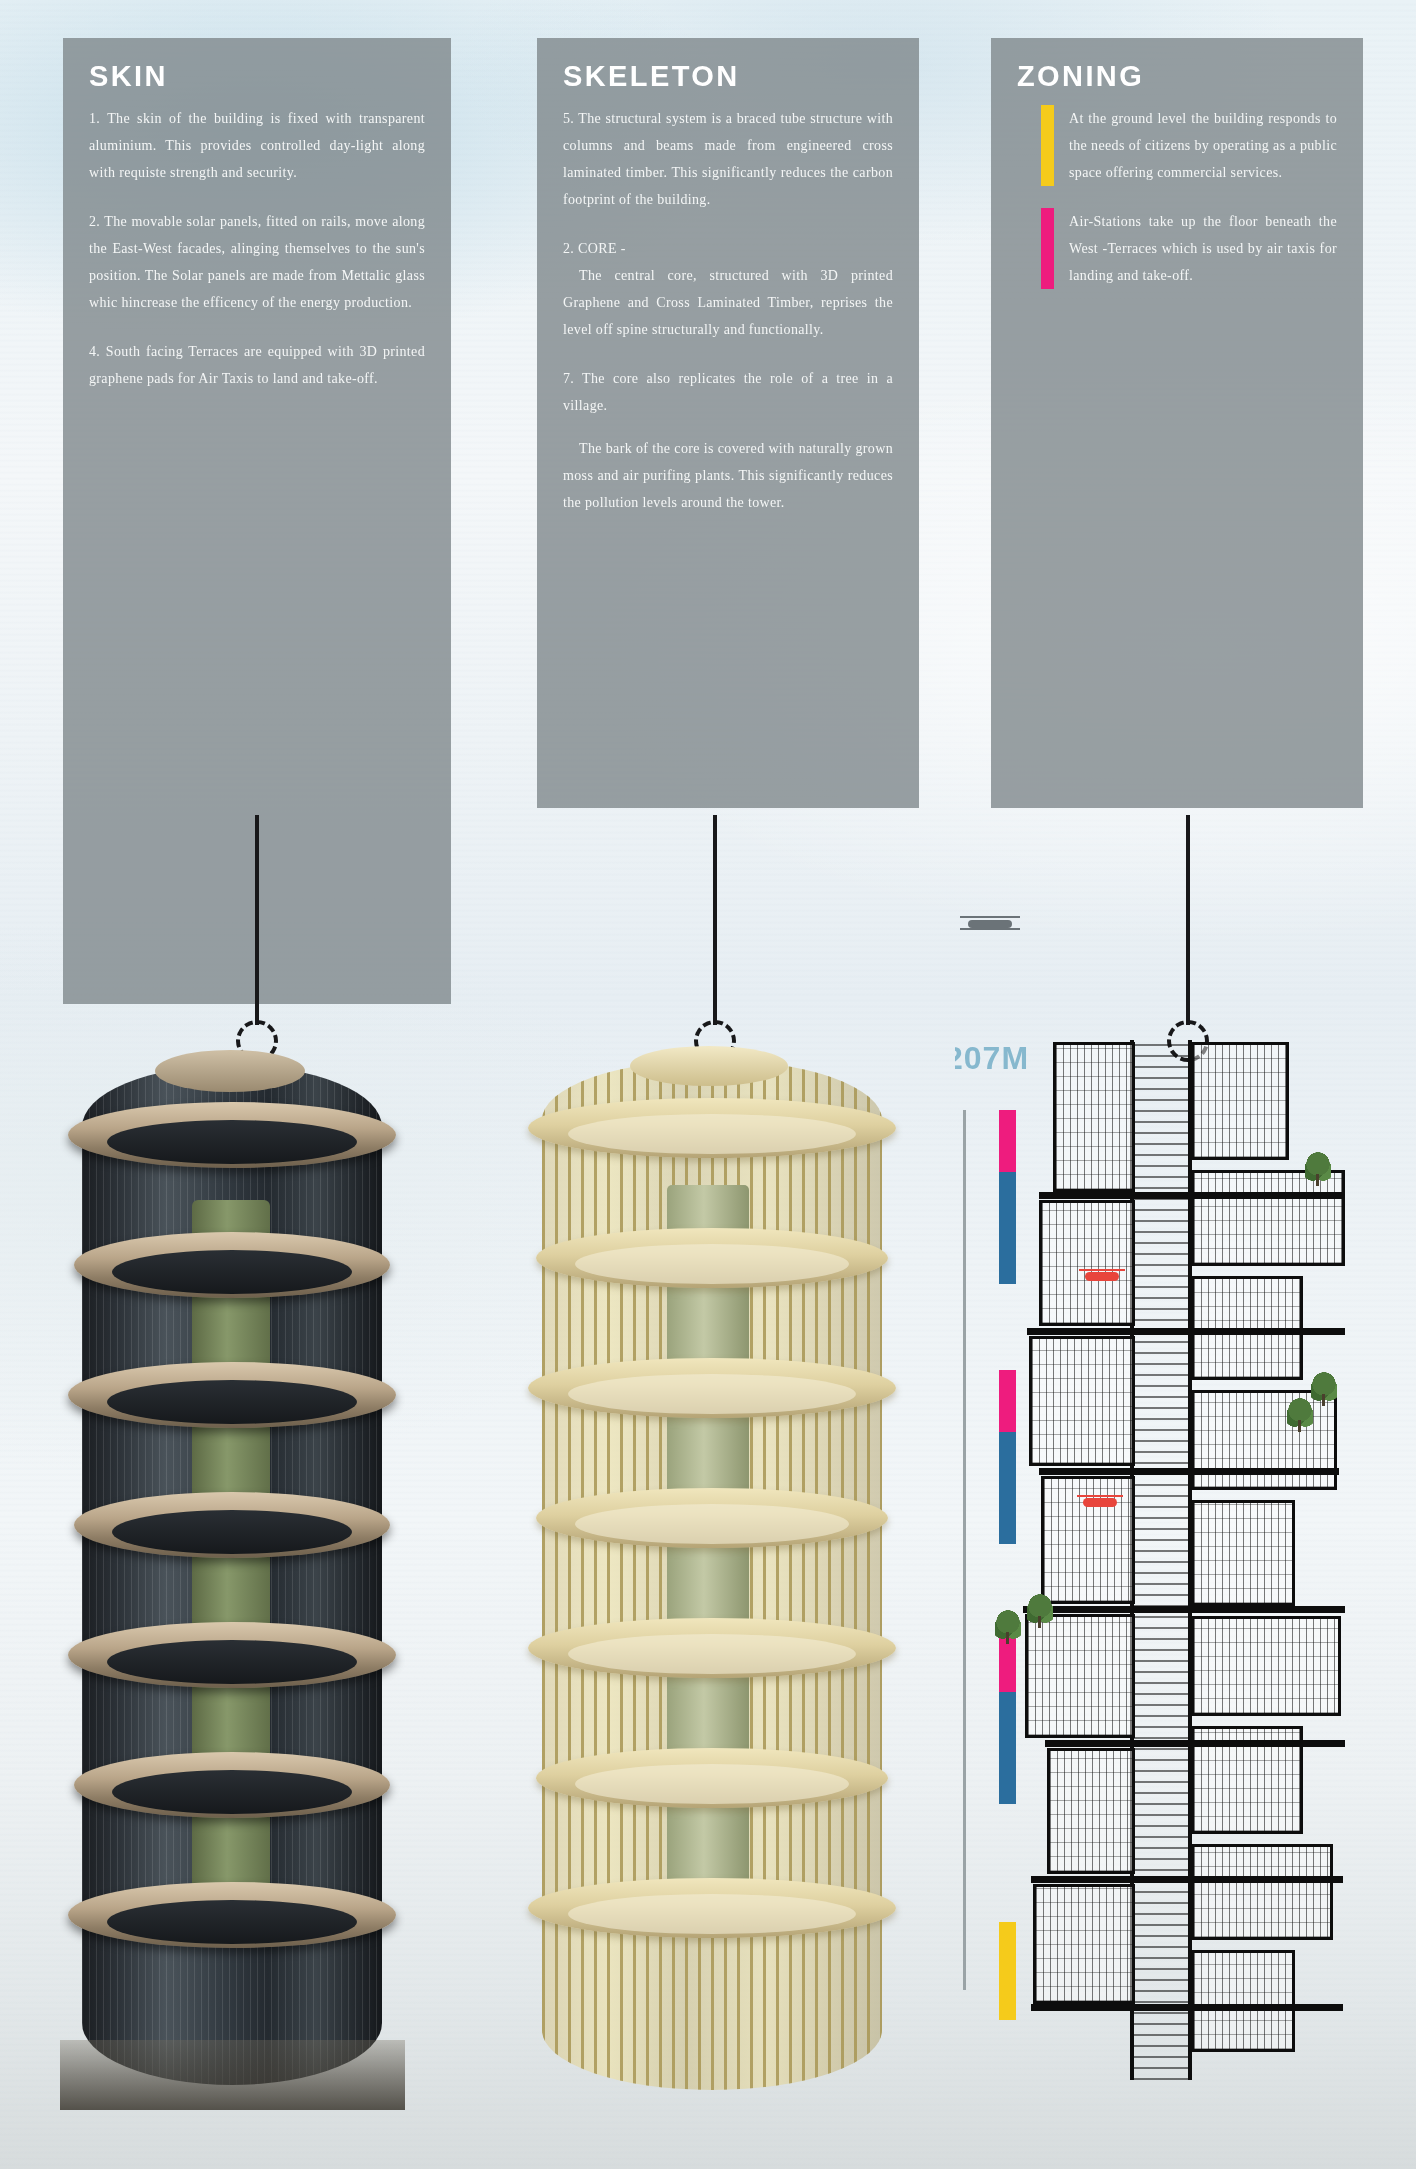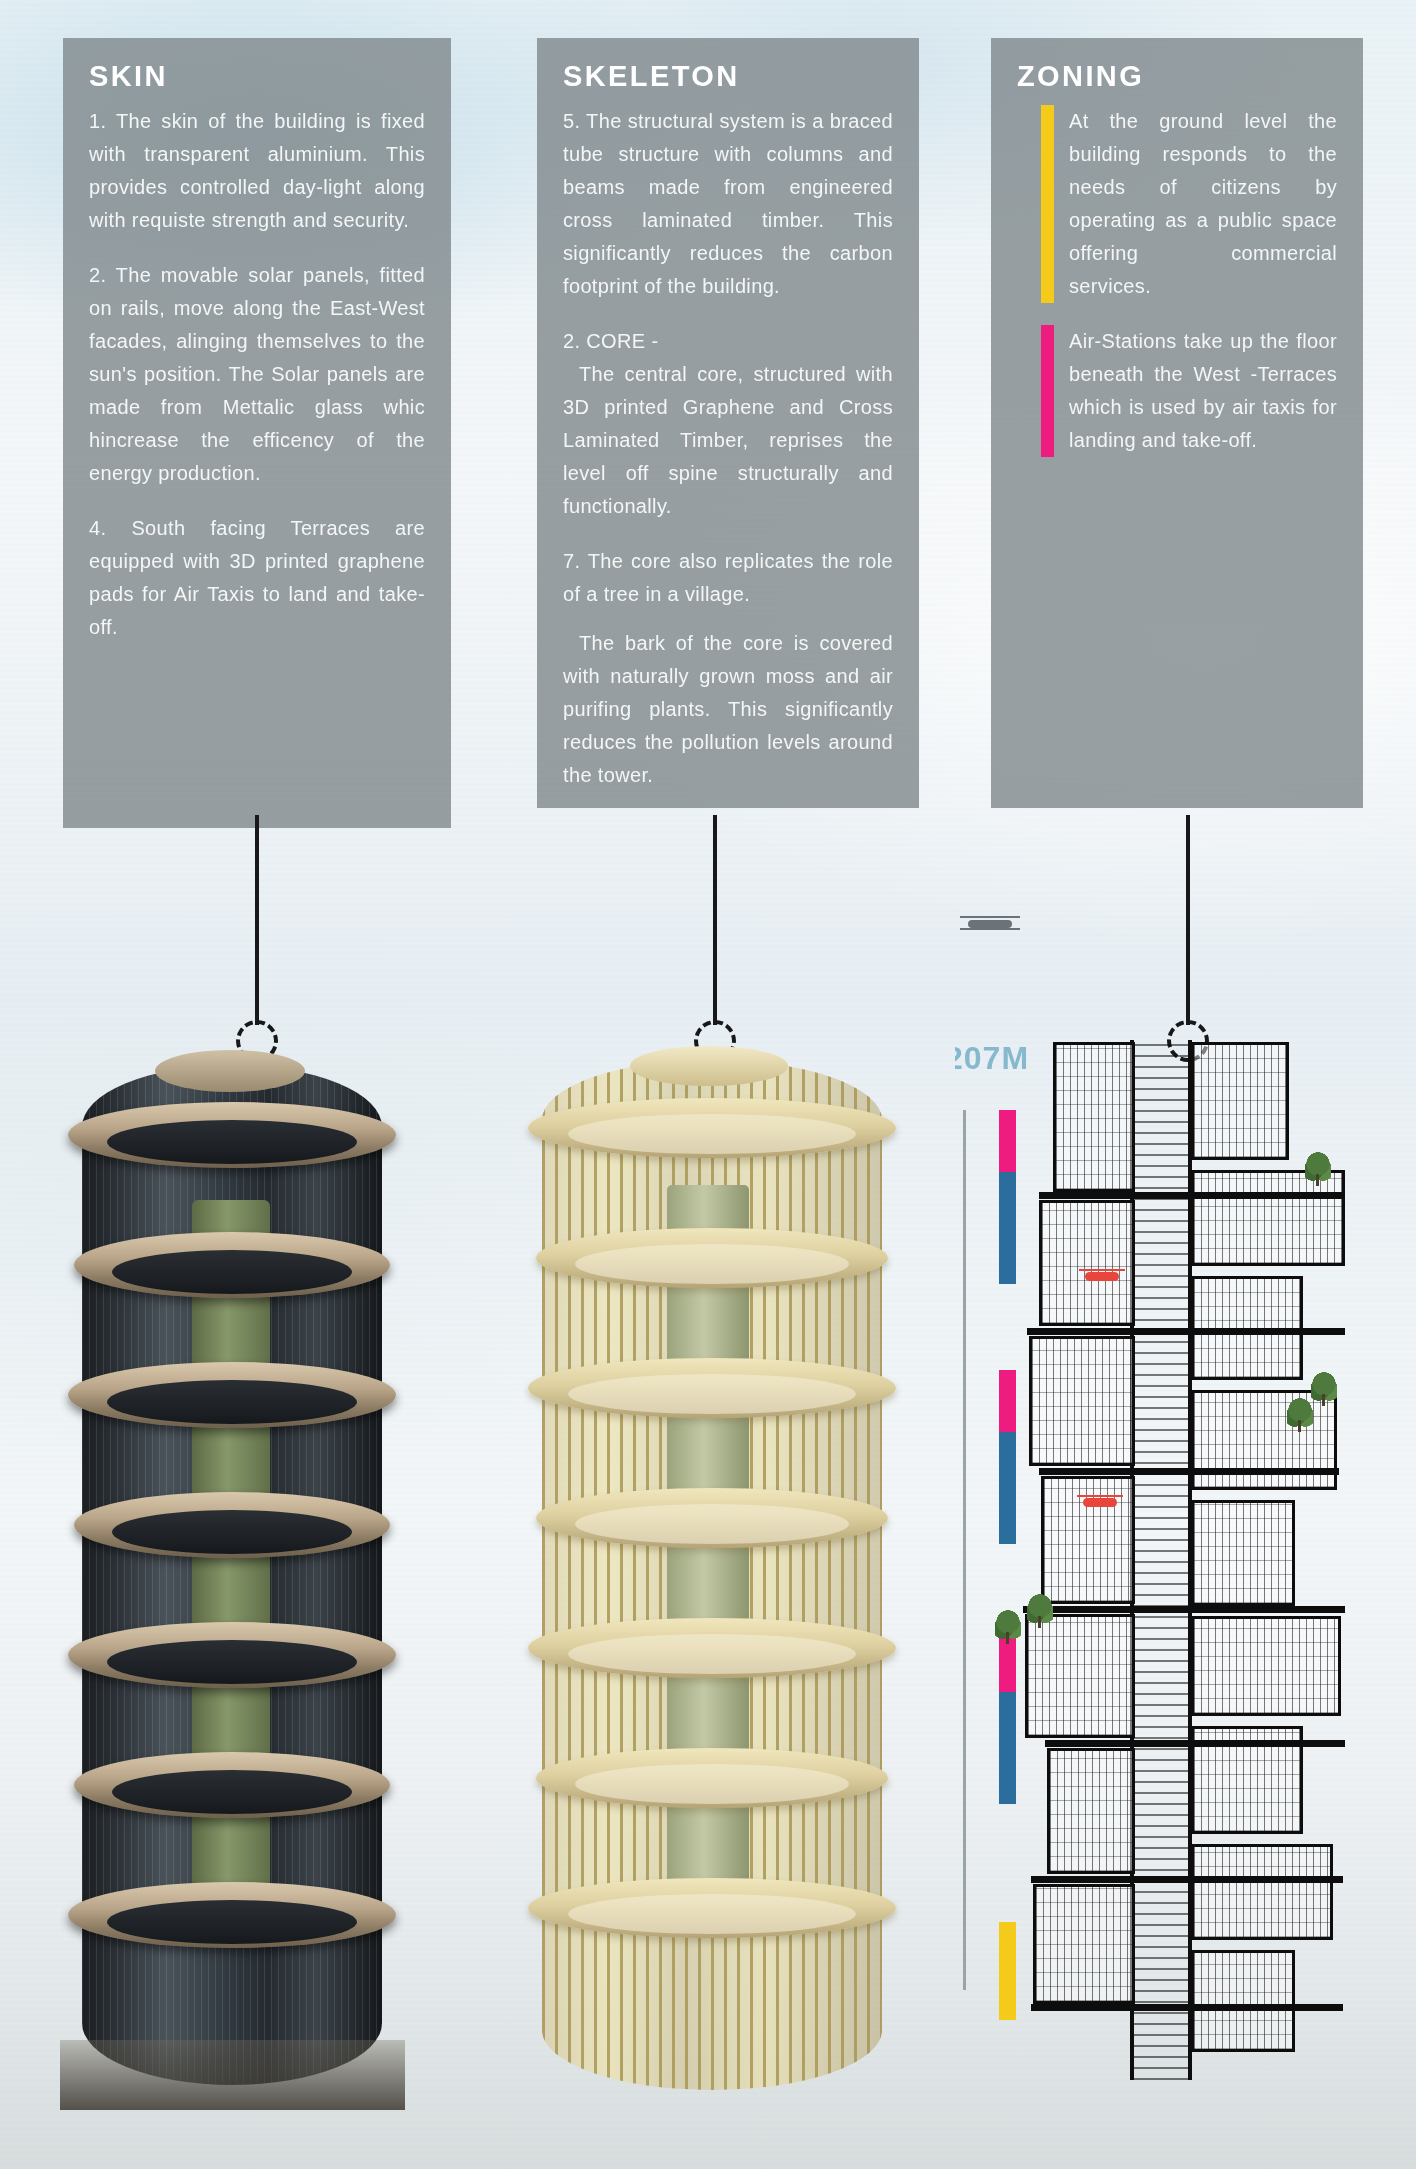--- a/index.html
+++ b/index.html
@@ -43,39 +43,40 @@
   }
 
   
   .panel {
     position: absolute;
     top: 38px;
     background: rgba(128,136,140,0.80);
     padding: 22px 26px 26px 26px;
     color: #ffffff;
   }
-  .panel.skin     { left: 63px;  width: 388px; height: 790px; }
+  .panel.skin     { left: 63px;  width: 388px; height: 966px; }
   .panel.skeleton { left: 537px; width: 382px; height: 770px; }
   .panel.zoning   { left: 991px; width: 372px; height: 770px; }
 
   .panel-title {
     font-size: 29px;
     font-weight: bold;
     letter-spacing: 2.4px;
     color: #ffffff;
     margin-bottom: 12px;
   }
 
   .para {
-    font-size: 20px;
-    line-height: 33px;
+    font-size: 14px;
+    line-height: 27px;
     letter-spacing: 0.35px;
     text-align: justify;
     color: #f4f6f6;
     margin-bottom: 22px;
+    font-family: Liberation Serif, serif;
   }
   .para:last-child { margin-bottom: 0; }
   .para.indent { text-indent: 16px; }
 
   
   .zrow { display: flex; margin-bottom: 22px; padding-left: 24px; }
   .zbar { flex: 0 0 13px; width: 13px; margin-right: 15px; }
   .zrow .para { margin-bottom: 0; flex: 1 1 auto; }
 
   

